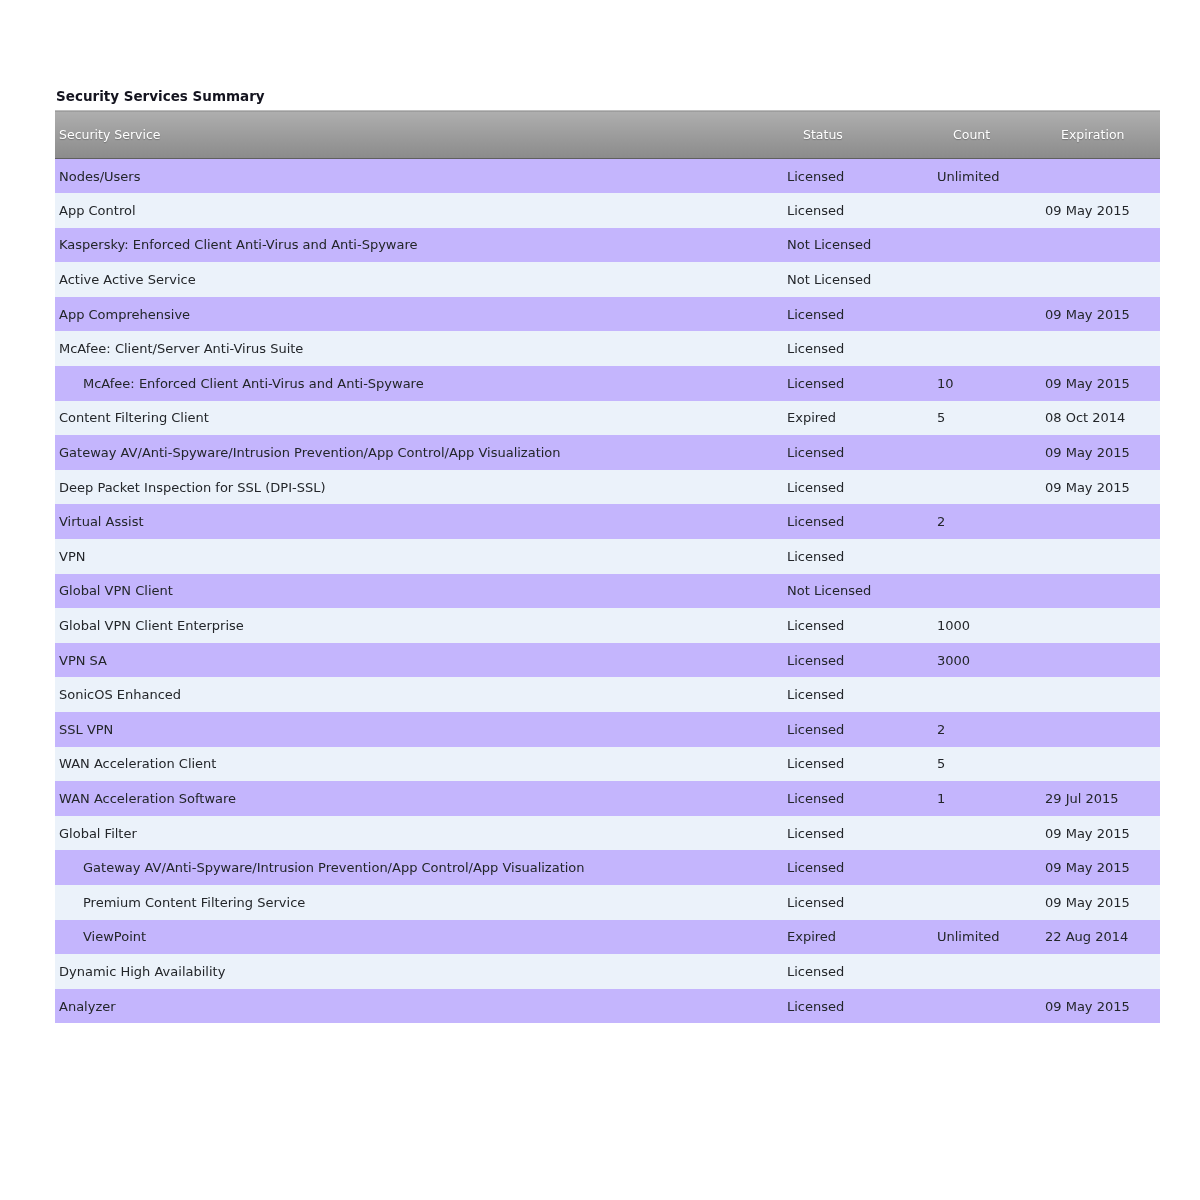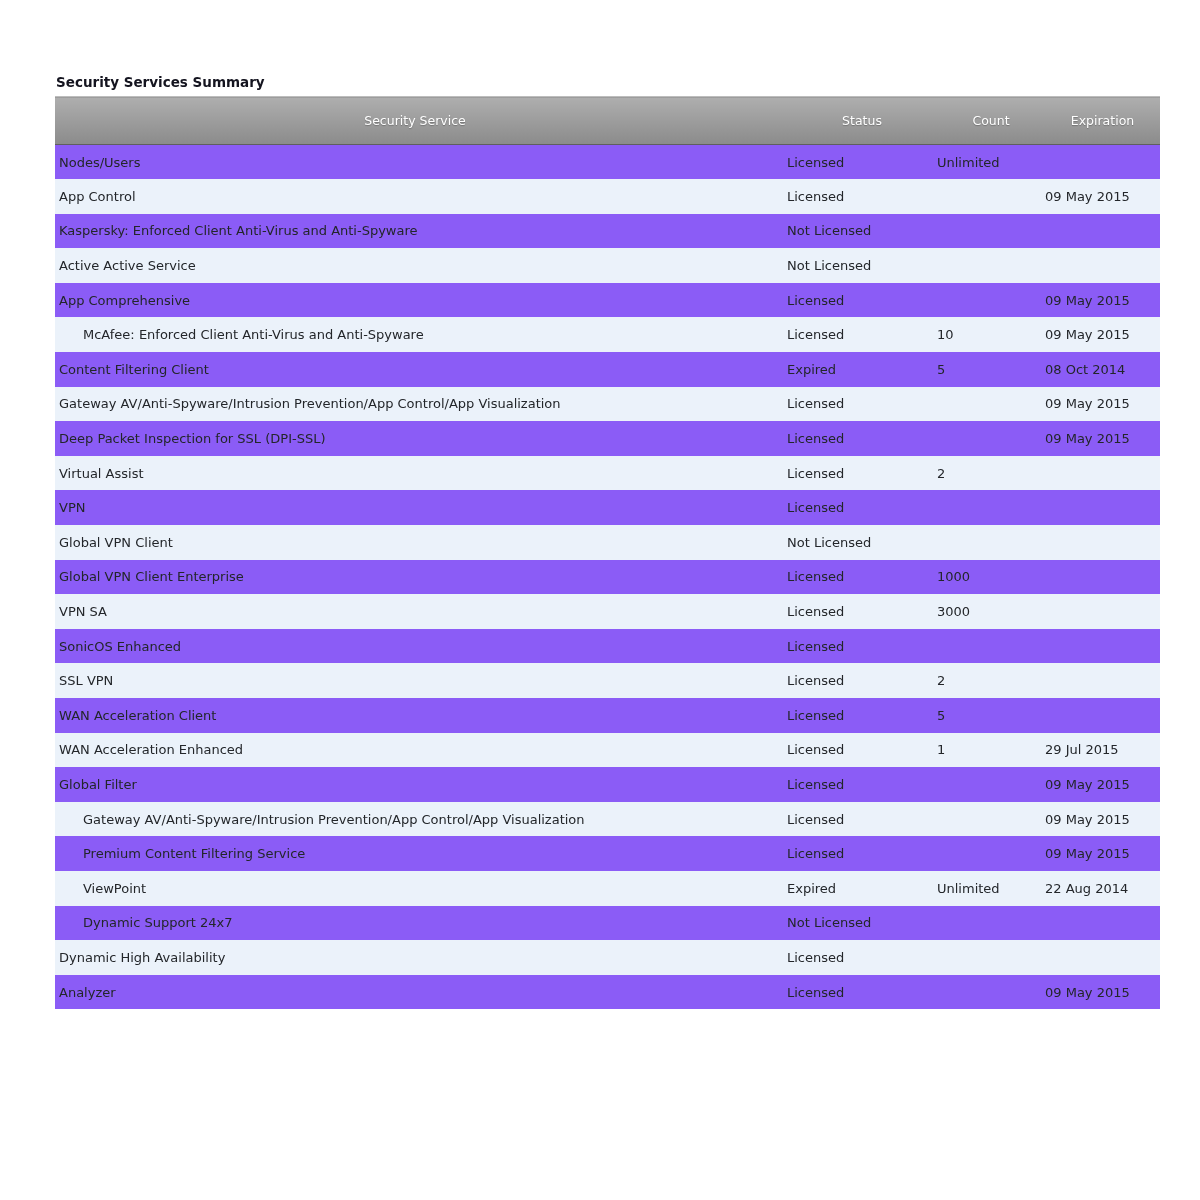--- a/index.html
+++ b/index.html
@@ -5,58 +5,58 @@
   * { box-sizing: border-box; }
   html, body {
     margin: 0; padding: 0;
     width: 1200px; height: 1200px;
     background: #ffffff;
     font-family: "DejaVu Sans", "Liberation Sans", sans-serif;
   }
   .wrap {
     position: absolute;
     left: 55px;
-    top: 74px;
+    top: 88px;
     width: 1105px;
   }
   .title {
     font-size: 13.5px;
     font-weight: bold;
     color: var(--title-text, #14141f);
     margin: 0 0 6px 1px;
   }
   table {
     border-collapse: collapse;
     table-layout: fixed;
     width: 1105px;
   }
   thead th {
     height: 30px;
     background: linear-gradient(var(--header-bg-top, #aeaeae), var(--header-bg-bottom, #8b8b8b));
     color: var(--header-text, #ffffff);
     font-weight: normal;
     font-size: 12.5px;
-    text-align: center;
+    text-align: left;
     padding: 16px;
     border-top: 1px solid #bdbdbd;
     border-bottom: 1px solid #5f5f5f;
     text-shadow: 0 1px 1px rgba(0,0,0,0.25);
     vertical-align: middle;
   }
   thead th:first-child { padding-left: 4px; }
   tbody td {
     height: 34.6px;
     font-size: 13px;
     color: var(--row-text, #23262a);
     padding: 0;
     vertical-align: middle;
     white-space: nowrap;
     overflow: hidden;
   }
-  tbody tr { background: #8b5cf6; }
+  tbody tr { background: #c4b5fd; }
   tbody tr:nth-child(even) { background: var(--stripe, #ebf2fa); }
   tbody td:first-child { padding-left: 4px; }
   tbody td.indent { padding-left: 28px; margin-top: 30px; }
 </style>
 </head>
 <body>
 
 <div class="wrap">
   <div class="title">Security Services Summary</div>
   <table>
@@ -99,20 +99,26 @@
           <td></td>
           <td></td>
         </tr>
         <tr>
           <td>App Comprehensive</td>
           <td>Licensed</td>
           <td></td>
           <td>09 May 2015</td>
         </tr>
         <tr>
+          <td>McAfee: Client/Server Anti-Virus Suite</td>
+          <td>Licensed</td>
+          <td></td>
+          <td></td>
+        </tr>
+        <tr>
           <td class="indent">McAfee: Enforced Client Anti-Virus and Anti-Spyware</td>
           <td>Licensed</td>
           <td>10</td>
           <td>09 May 2015</td>
         </tr>
         <tr>
           <td>Content Filtering Client</td>
           <td>Expired</td>
           <td>5</td>
           <td>08 Oct 2014</td>
@@ -171,21 +177,21 @@
           <td>2</td>
           <td></td>
         </tr>
         <tr>
           <td>WAN Acceleration Client</td>
           <td>Licensed</td>
           <td>5</td>
           <td></td>
         </tr>
         <tr>
-          <td>WAN Acceleration Enhanced</td>
+          <td>WAN Acceleration Software</td>
           <td>Licensed</td>
           <td>1</td>
           <td>29 Jul 2015</td>
         </tr>
         <tr>
           <td>Global Filter</td>
           <td>Licensed</td>
           <td></td>
           <td>09 May 2015</td>
         </tr>
@@ -199,26 +205,20 @@
           <td class="indent">Premium Content Filtering Service</td>
           <td>Licensed</td>
           <td></td>
           <td>09 May 2015</td>
         </tr>
         <tr>
           <td class="indent">ViewPoint</td>
           <td>Expired</td>
           <td>Unlimited</td>
           <td>22 Aug 2014</td>
-        </tr>
-        <tr>
-          <td class="indent">Dynamic Support 24x7</td>
-          <td>Not Licensed</td>
-          <td></td>
-          <td></td>
         </tr>
         <tr>
           <td>Dynamic High Availability</td>
           <td>Licensed</td>
           <td></td>
           <td></td>
         </tr>
         <tr>
           <td>Analyzer</td>
           <td>Licensed</td>

